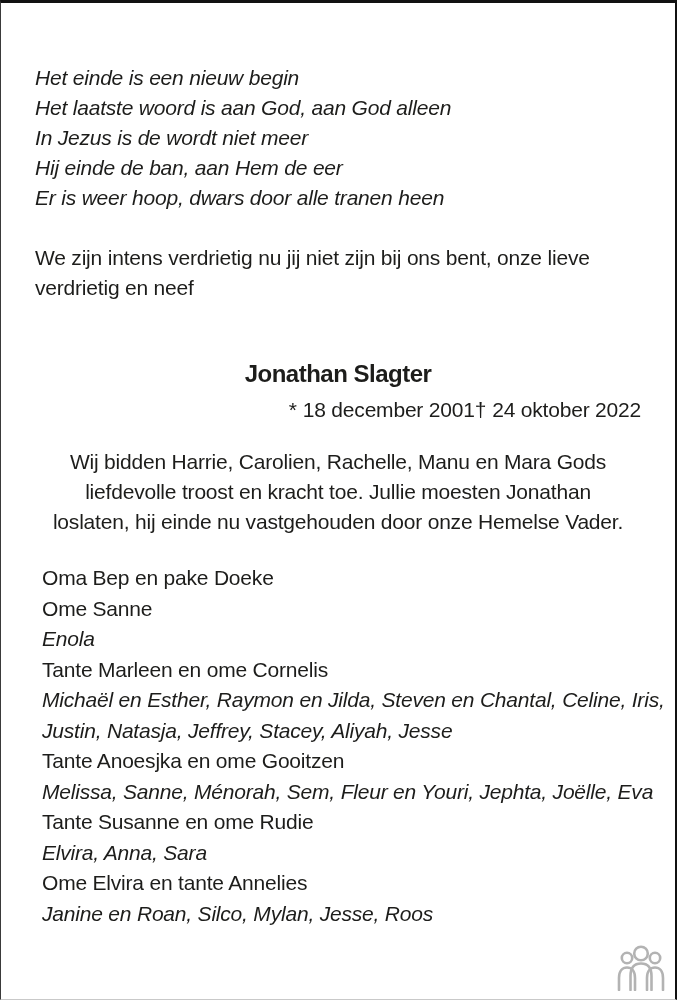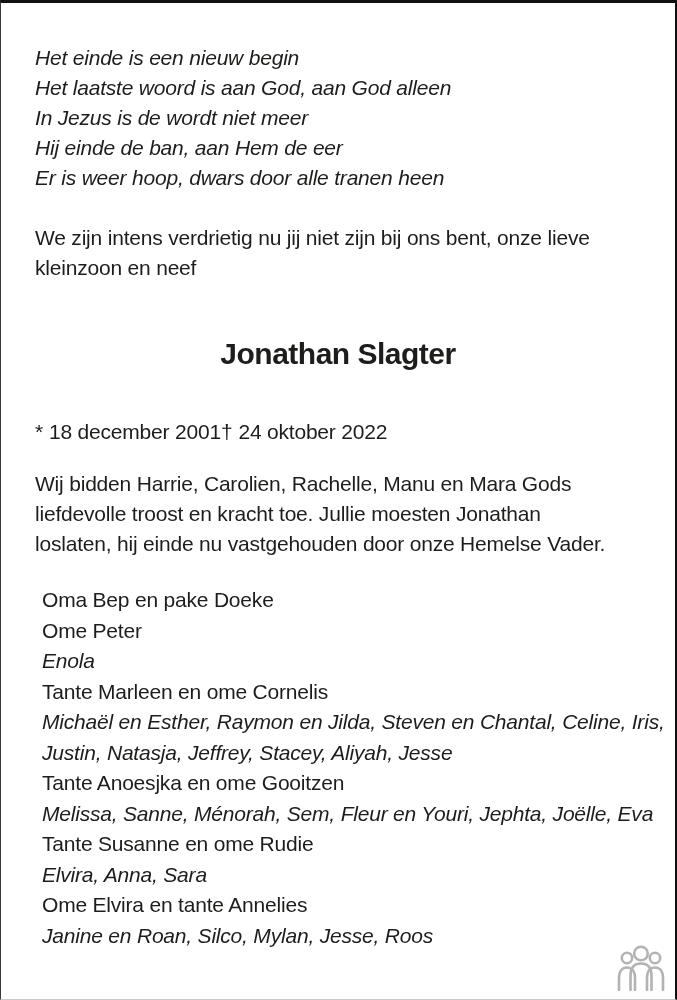--- a/index.html
+++ b/index.html
@@ -8,46 +8,45 @@
     position: relative;
     box-sizing: border-box;
     width: 677px;
     height: 1000px;
     background: #ffffff;
     color: #1d1d1b;
     border-top: 3px solid #111111;
     border-right: 2px solid #111111;
     border-left: 1px solid #3a3a3a;
     border-bottom: 1px solid #c9c9c9;
-    padding: 40px 34px 0 34px;
+    padding: 60px 34px 0 34px;
     font-family: "Liberation Sans", sans-serif;
     font-size: 21px;
     line-height: 30px;
     letter-spacing: -0.2px;
     overflow: hidden;
   }
   .line { white-space: nowrap; }
   .it { font-style: italic; }
   .poem { margin-top: 0; }
   .intro { margin-top: 30px; }
   .title {
     margin-top: 50px;
     text-align: center;
-    font-size: 30px;
+    font-size: 24px;
     font-weight: bold;
     line-height: 42px;
     letter-spacing: -0.5px;
   }
   .dates {
-    margin-top: 42px;
     display: flex;
-    justify-content: flex-start;
+    justify-content: flex-end;
   }
   .dates .sym { margin-right: 6px; }
-  .message { margin-top: 22px; }
+  .message { margin-top: 22px; text-align: center; }
   .family { margin-top: 26px; line-height: 30.5px; margin-left: 7px; }
   .brand-icon {
     position: absolute;
     right: 9px;
     bottom: 8px;
     width: 50px;
     height: 46px;
   }
 </style>
 </head>
@@ -58,21 +57,21 @@
   <div class="poem it">
       <div class="line it">Het einde is een nieuw begin</div>
       <div class="line it">Het laatste woord is aan God, aan God alleen</div>
       <div class="line it">In Jezus is de wordt niet meer</div>
       <div class="line it">Hij einde de ban, aan Hem de eer</div>
       <div class="line it">Er is weer hoop, dwars door alle tranen heen</div>
     </div>
 
   <div class="intro">
       <div class="line">We zijn intens verdrietig nu jij niet zijn bij ons bent, onze lieve</div>
-      <div class="line">kleinzoon en neef</div>
+      <div class="line">verdrietig en neef</div>
     </div>
 
   <div class="title">Jonathan Slagter</div>
 
   <div class="dates">
     <span class="line">
       <span class="sym">*</span><span>18 december 2001</span>
     </span>
     <span class="line">
       <span class="sym">†</span><span>24 oktober 2022</span>
@@ -80,21 +79,21 @@
   </div>
 
   <div class="message">
       <div class="line">Wij bidden Harrie, Carolien, Rachelle, Manu en Mara Gods</div>
       <div class="line">liefdevolle troost en kracht toe. Jullie moesten Jonathan</div>
       <div class="line">loslaten, hij einde nu vastgehouden door onze Hemelse Vader.</div>
     </div>
 
   <div class="family">
       <div class="line">Oma Bep en pake Doeke</div>
-      <div class="line">Ome Peter</div>
+      <div class="line">Ome Sanne</div>
       <div class="line it">Enola</div>
       <div class="line">Tante Marleen en ome Cornelis</div>
       <div class="line it">Michaël en Esther, Raymon en Jilda, Steven en Chantal, Celine, Iris,</div>
       <div class="line it">Justin, Natasja, Jeffrey, Stacey, Aliyah, Jesse</div>
       <div class="line">Tante Anoesjka en ome Gooitzen</div>
       <div class="line it">Melissa, Sanne, Ménorah, Sem, Fleur en Youri, Jephta, Joëlle, Eva</div>
       <div class="line">Tante Susanne en ome Rudie</div>
       <div class="line it">Elvira, Anna, Sara</div>
       <div class="line">Ome Elvira en tante Annelies</div>
       <div class="line it">Janine en Roan, Silco, Mylan, Jesse, Roos</div>

